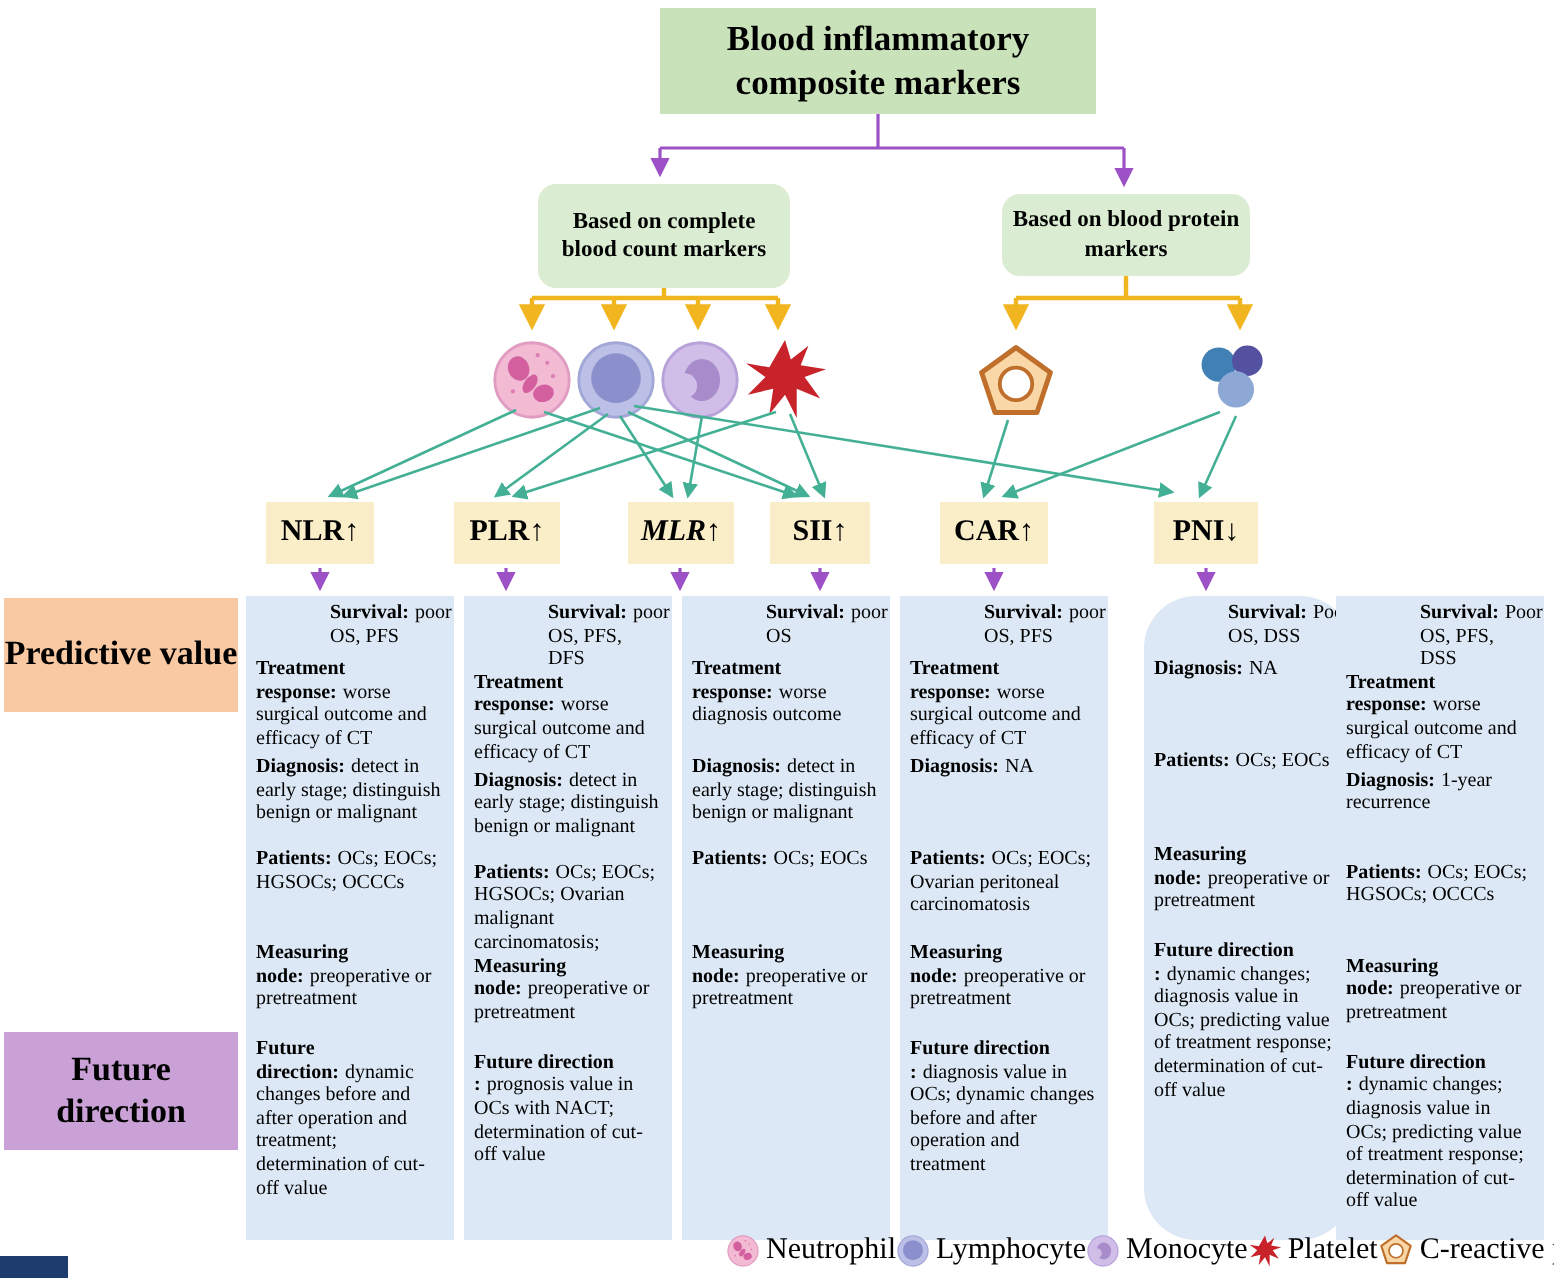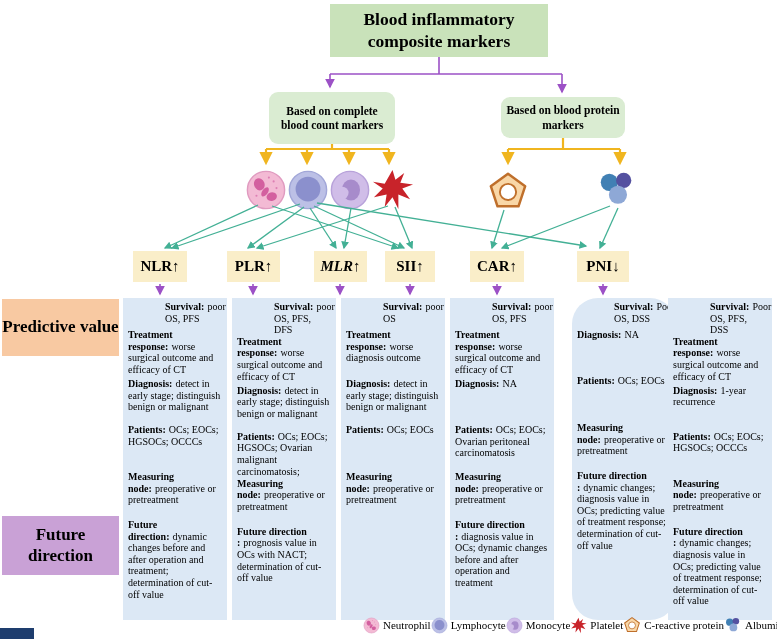--- a/index.html
+++ b/index.html
@@ -23,21 +23,21 @@
        background:var(--column-bg,#dce8f5);padding:3px 5px;box-sizing:border-box;
        font-size:10px;line-height:1.16;color:#000;}
   .sec{margin:0;}
   .sec b{margin-right:3px;}
   .s-surv{min-height:28px;margin-left:37px;}
   .s-treat{min-height:49px;}
   .s-diag{min-height:46px;}
   .s-pat{min-height:47px;}
   .s-meas{min-height:48px;}
   .legend{position:absolute;z-index:2;left:363px;top:613px;right:2px;height:24px;
-       display:flex;align-items:center;justify-content:flex-start;font-size:11px;}
+       display:flex;align-items:center;justify-content:flex-start;font-size:15px;}
   .legend-item{display:flex;align-items:center;gap:3px;white-space:nowrap;}
   .corner-bar{position:absolute;z-index:2;left:0;top:628px;width:34px;height:11px;
        background:#1e3d6e;}
   .g-purple{stroke:var(--purple-arrow,#9c51c6);stroke-width:1.6;fill:none;}
   .g-yellow{stroke:var(--yellow-arrow,#f0b51f);stroke-width:2.2;fill:none;}
   .g-teal{stroke:var(--teal-line,#43b095);stroke-width:1.3;fill:none;}
   .arr-p{fill:var(--purple-arrow,#9c51c6);}
   .arr-y{fill:var(--yellow-arrow,#f0b51f);}
   .arr-t{fill:var(--teal-line,#43b095);}
 </style>

